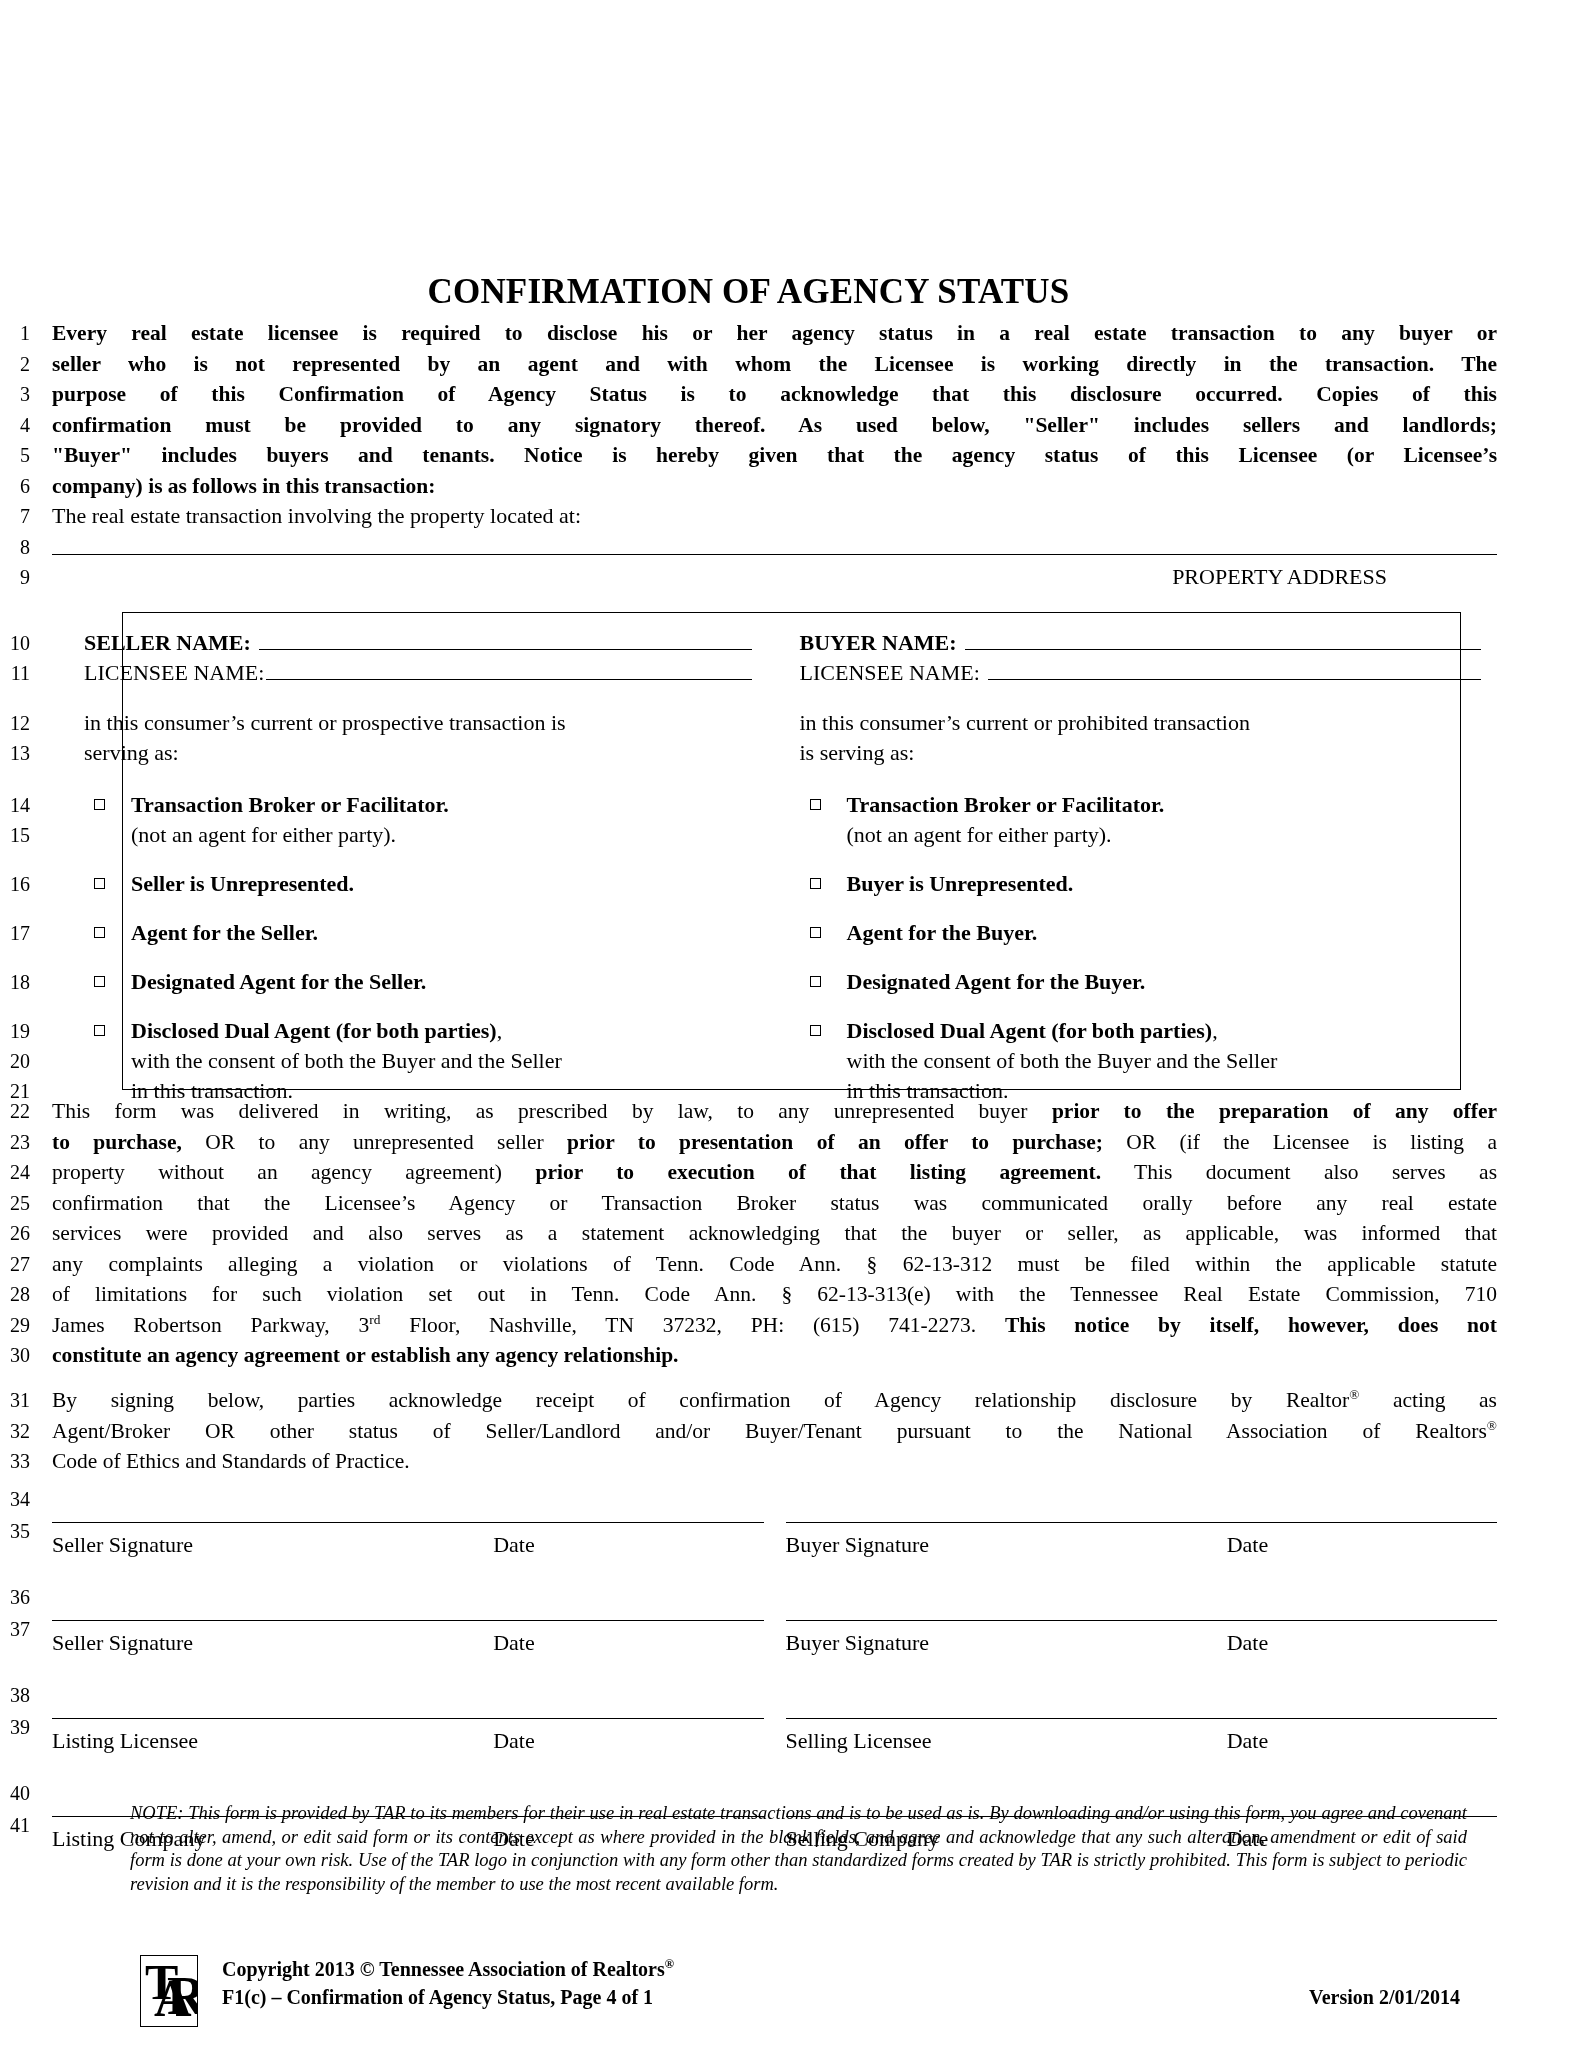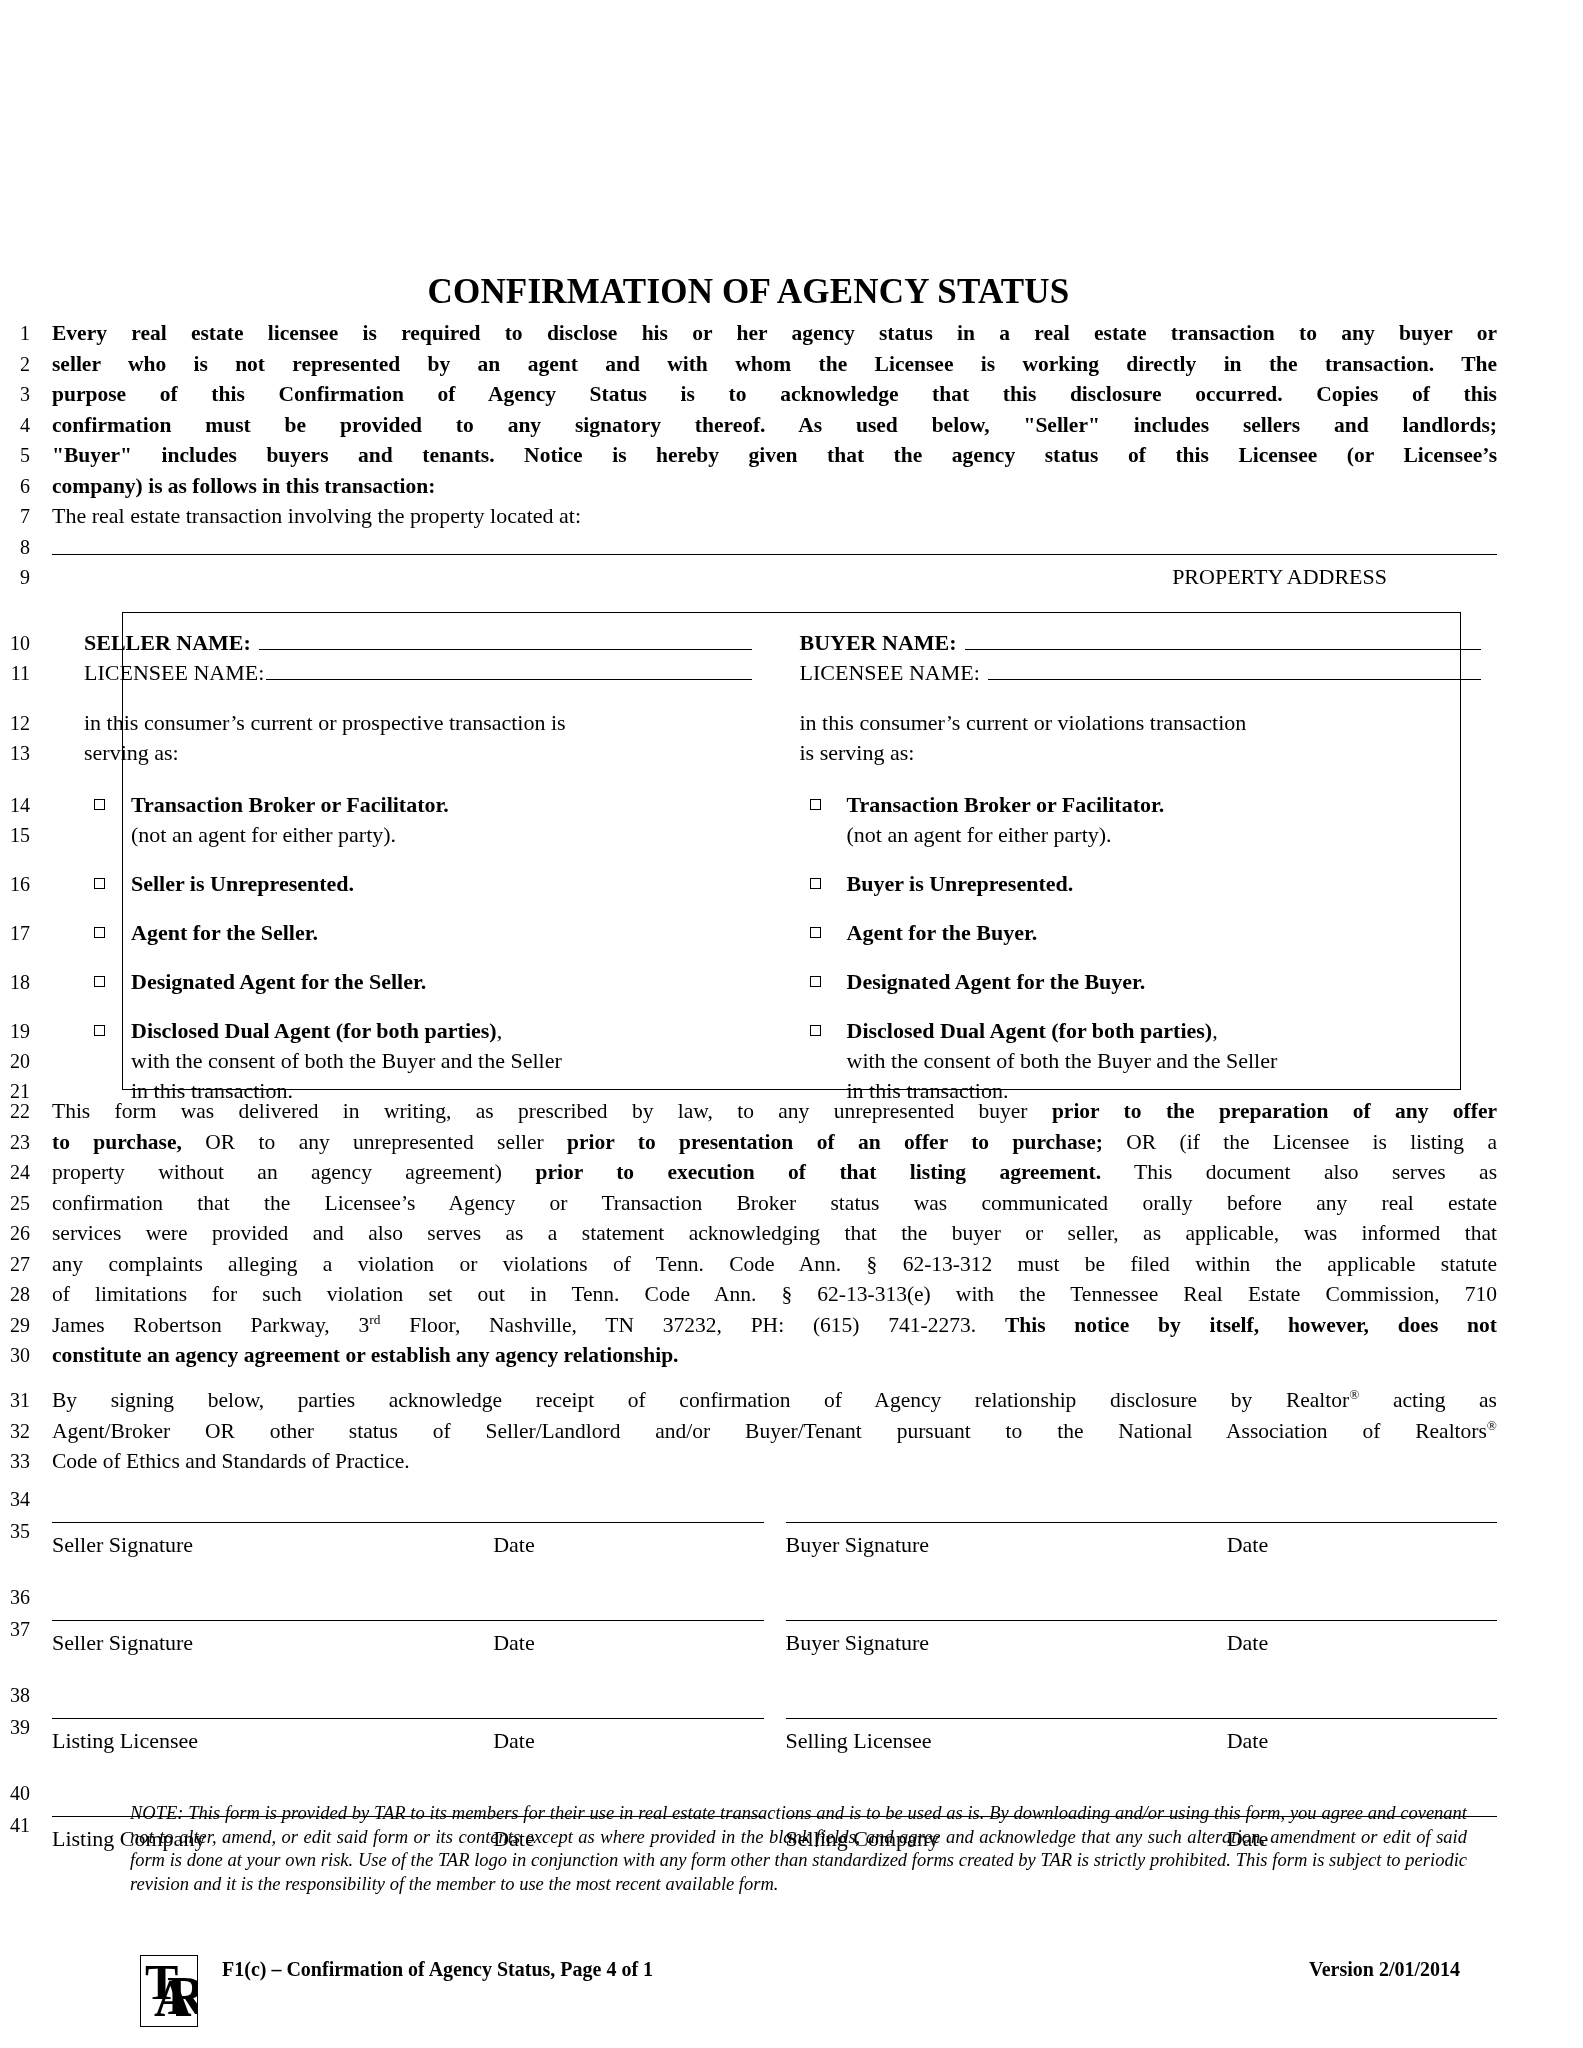--- a/index.html
+++ b/index.html
@@ -326,21 +326,21 @@
       </div>
     </div>
 
     <div class="row" style="margin-top:20px;">
       <div class="lineno">12</div>
       <div class="content cols" style="padding-left:18px;">
         <div class="col left">
           <div class="serving">in this consumer’s current or prospective transaction is</div>
         </div>
         <div class="col right">
-          <div class="serving">in this consumer’s current or violations transaction</div>
+          <div class="serving">in this consumer’s current or prohibited transaction</div>
         </div>
       </div>
     </div>
 
     <div class="row">
       <div class="lineno">13</div>
       <div class="content cols" style="padding-left:18px;">
         <div class="col left">
           <div class="serving">serving as:</div>
         </div>
@@ -667,19 +667,23 @@
   </div>
 
   <div class="footer">
     <div class="logo">
       <span class="glyph gT">T</span>
       <span class="glyph gA">A</span>
       <span class="glyph gR">R</span>
     </div>
     <div class="footer-text">
       <div class="footer-line">
+        <span class="left-part"><span>Copyright 2013 © Tennessee Association of Realtors</span><sup>®</sup></span>
+        <span class="right-part"></span>
+      </div>
+      <div class="footer-line">
         <span class="left-part">F1(c) – Confirmation of Agency Status, Page 4 of 1</span>
         <span class="right-part">Version 2/01/2014</span>
       </div>
     </div>
   </div>
 
 </div>
 
 </body></html>

